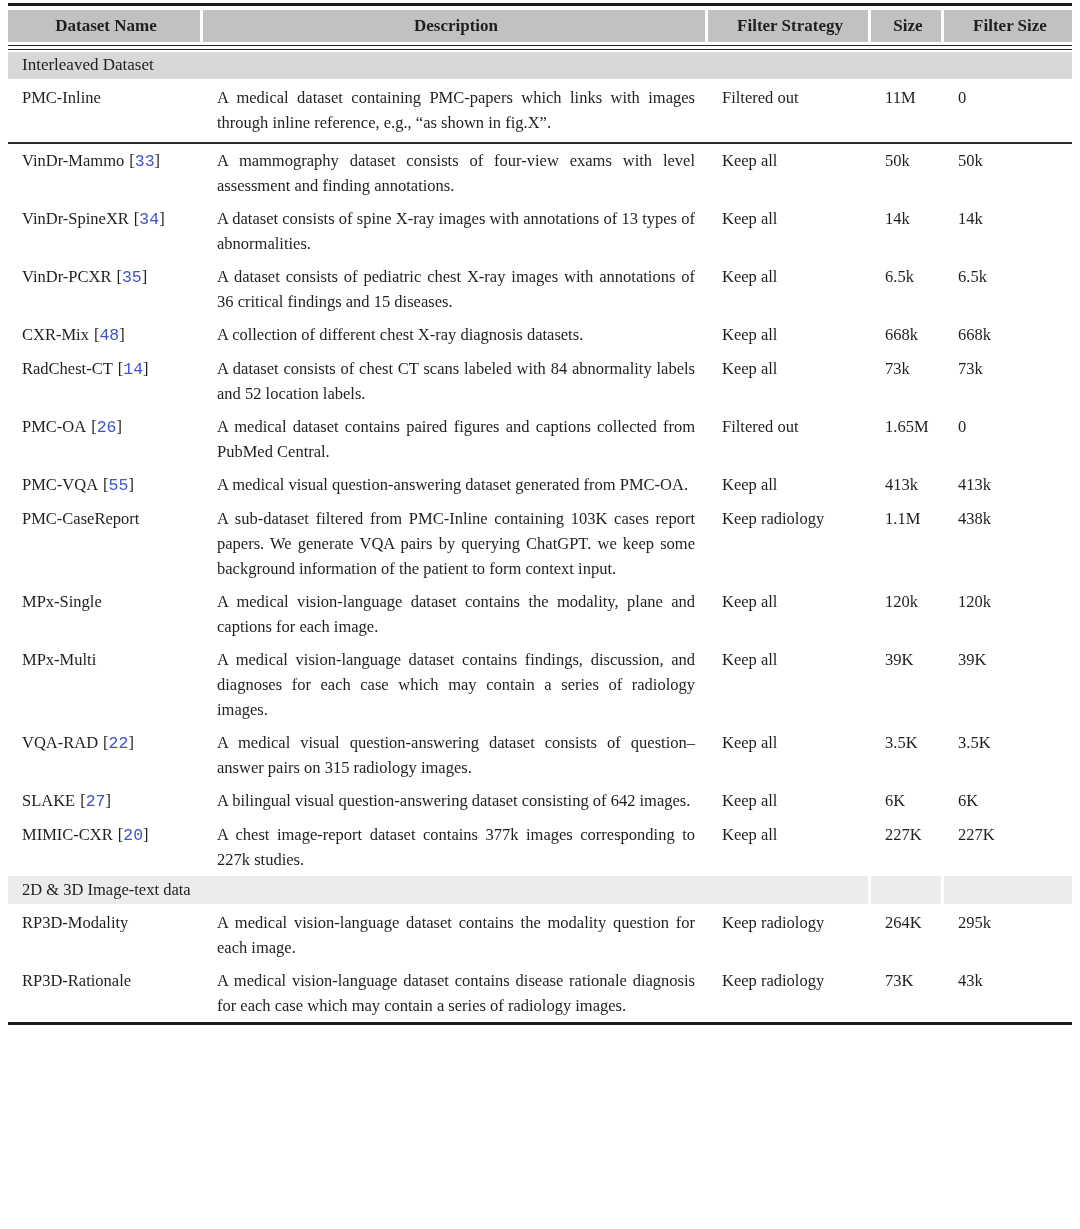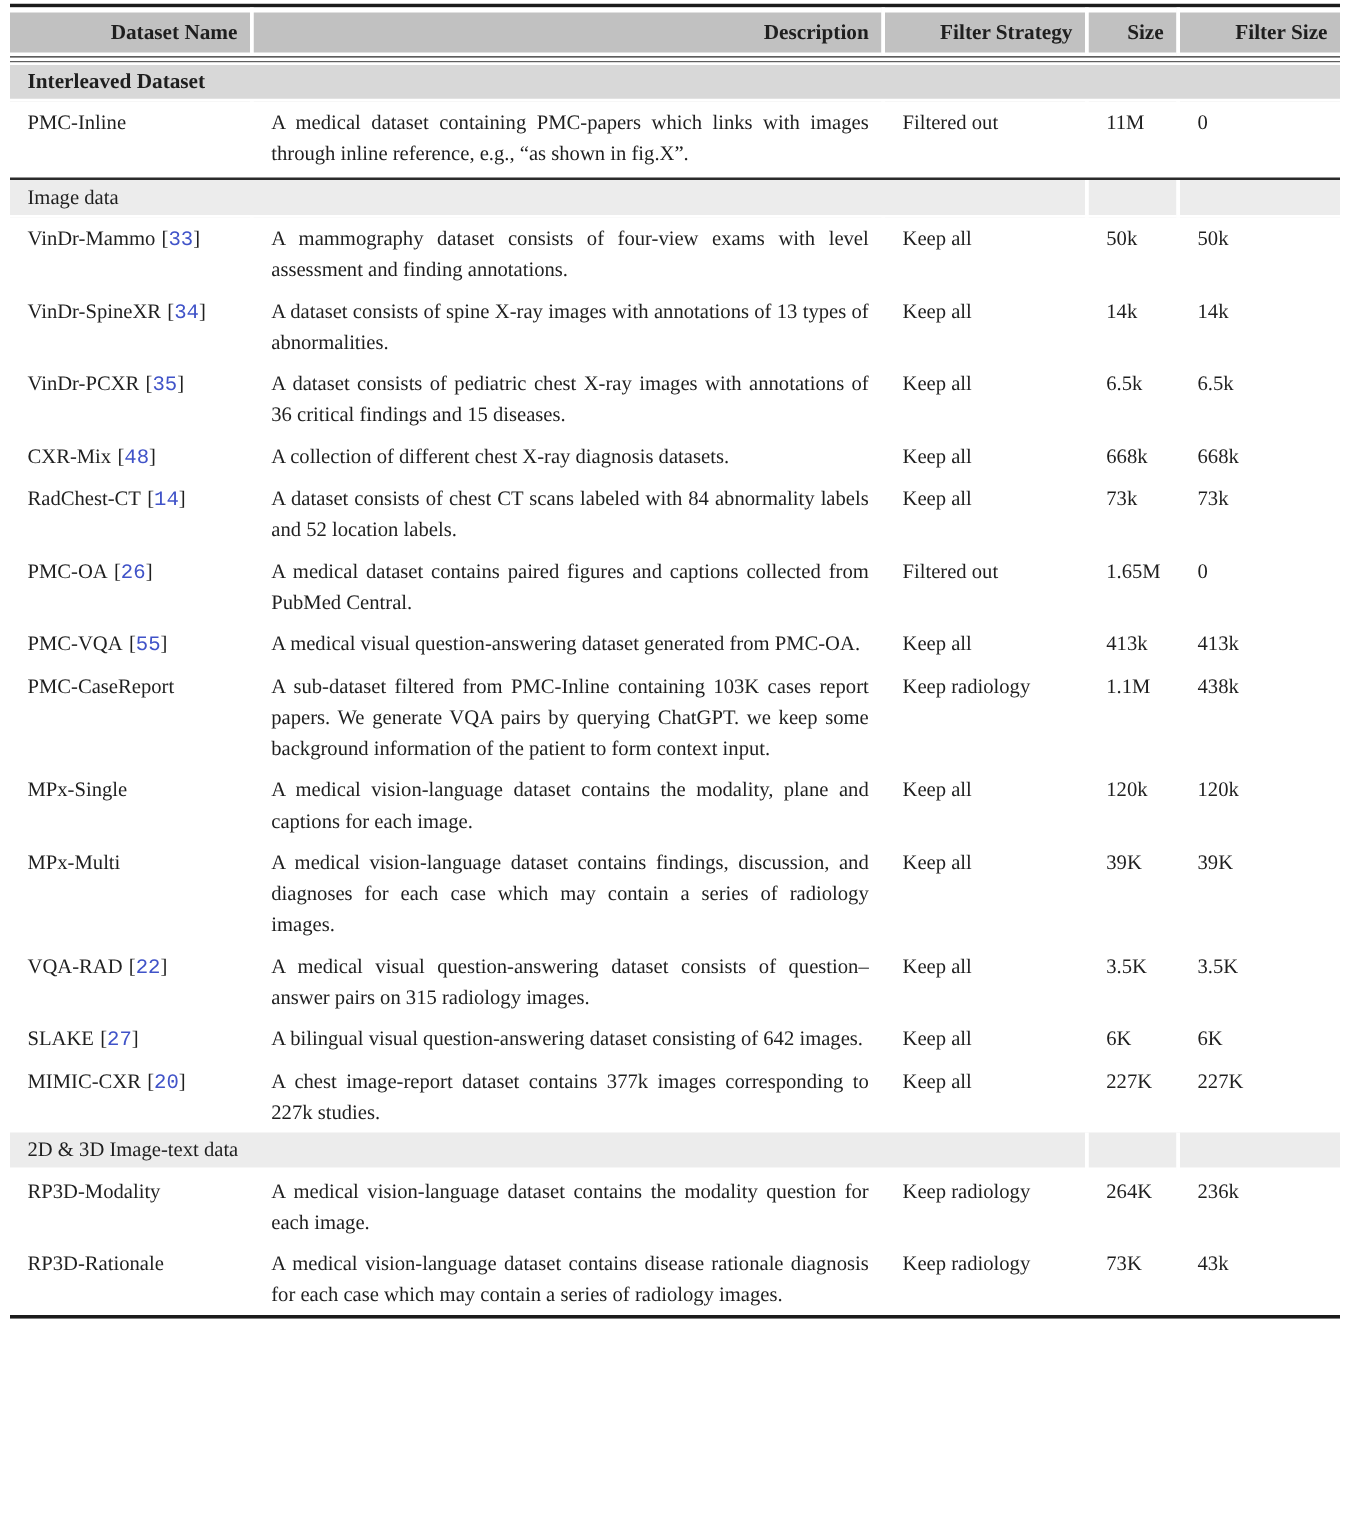--- a/index.html
+++ b/index.html
@@ -31,41 +31,41 @@
   col.c1 { width: 192px; }
   col.c2 { width: 505px; }
   col.c3 { width: 163px; }
   col.c4 { width: 73px;  }
   col.c5 { width: 131px; }
 
   th:not(:first-child), td:not(:first-child) { border-left: 3px solid #fff; }
 
   thead th {
     background: var(--header-bg);
-    text-align: right;
+    text-align: center;
     font-weight: bold;
     font-size: 17px;
     padding: 6px 10px 6px 14px;
     border-top: 4px solid #fff;
     border-bottom: 3px solid #fff;
     white-space: nowrap;
   }
   tr.rule-row td { padding: 0; line-height: 0; font-size: 0; }
   tr.head-rule td {
     height: 5px;
     border-top: 1px solid var(--rule);
     border-bottom: 1px solid var(--rule);
   }
   tr.mid-rule td {
     height: 5px;
     border-bottom: 2px solid var(--rule);
   }
   tr.section-row td {
     background: var(--section-bg);
-    font-weight: bold;
+    font-weight: normal;
     font-size: 17px;
     line-height: 22px;
     padding: 2px 10px 3px 14px;
     border-top: 2px solid #fff;
     border-bottom: 2px solid #fff;
     white-space: nowrap;
   }
   tr.subsection-row td {
     background: var(--subsection-bg);
     line-height: 23px;
@@ -117,25 +117,20 @@
       <span class="nm">PMC-Inline</span>
     </td>
     <td class="c-desc">A medical dataset containing PMC-papers which links with images through inline reference, e.g., “as shown in fig.X”.</td>
     <td class="c-filter">Filtered out</td>
     <td class="c-size">11M</td>
     <td class="c-fsize">0</td>
   </tr>
         <tr class="rule-row mid-rule">
     <td colspan="5"></td>
   </tr>
-        <tr class="subsection-row">
-    <td colspan="3">Image data</td>
-    <td></td>
-    <td></td>
-  </tr>
         <tr class="data-row">
     <td class="c-name">
       <span class="nm">VinDr-Mammo</span><span class="cite"><span class="bk">[</span><span class="cn">33</span><span class="bk">]</span></span>
     </td>
     <td class="c-desc">A mammography dataset consists of four-view exams with level assessment and finding annotations.</td>
     <td class="c-filter">Keep all</td>
     <td class="c-size">50k</td>
     <td class="c-fsize">50k</td>
   </tr>
         <tr class="data-row">
@@ -251,21 +246,21 @@
     <td></td>
     <td></td>
   </tr>
         <tr class="data-row">
     <td class="c-name">
       <span class="nm">RP3D-Modality</span>
     </td>
     <td class="c-desc">A medical vision-language dataset contains the modality question for each image.</td>
     <td class="c-filter">Keep radiology</td>
     <td class="c-size">264K</td>
-    <td class="c-fsize">236k</td>
+    <td class="c-fsize">295k</td>
   </tr>
         <tr class="data-row">
     <td class="c-name">
       <span class="nm">RP3D-Rationale</span>
     </td>
     <td class="c-desc">A medical vision-language dataset contains disease rationale diagnosis for each case which may contain a series of radiology images.</td>
     <td class="c-filter">Keep radiology</td>
     <td class="c-size">73K</td>
     <td class="c-fsize">43k</td>
   </tr>

